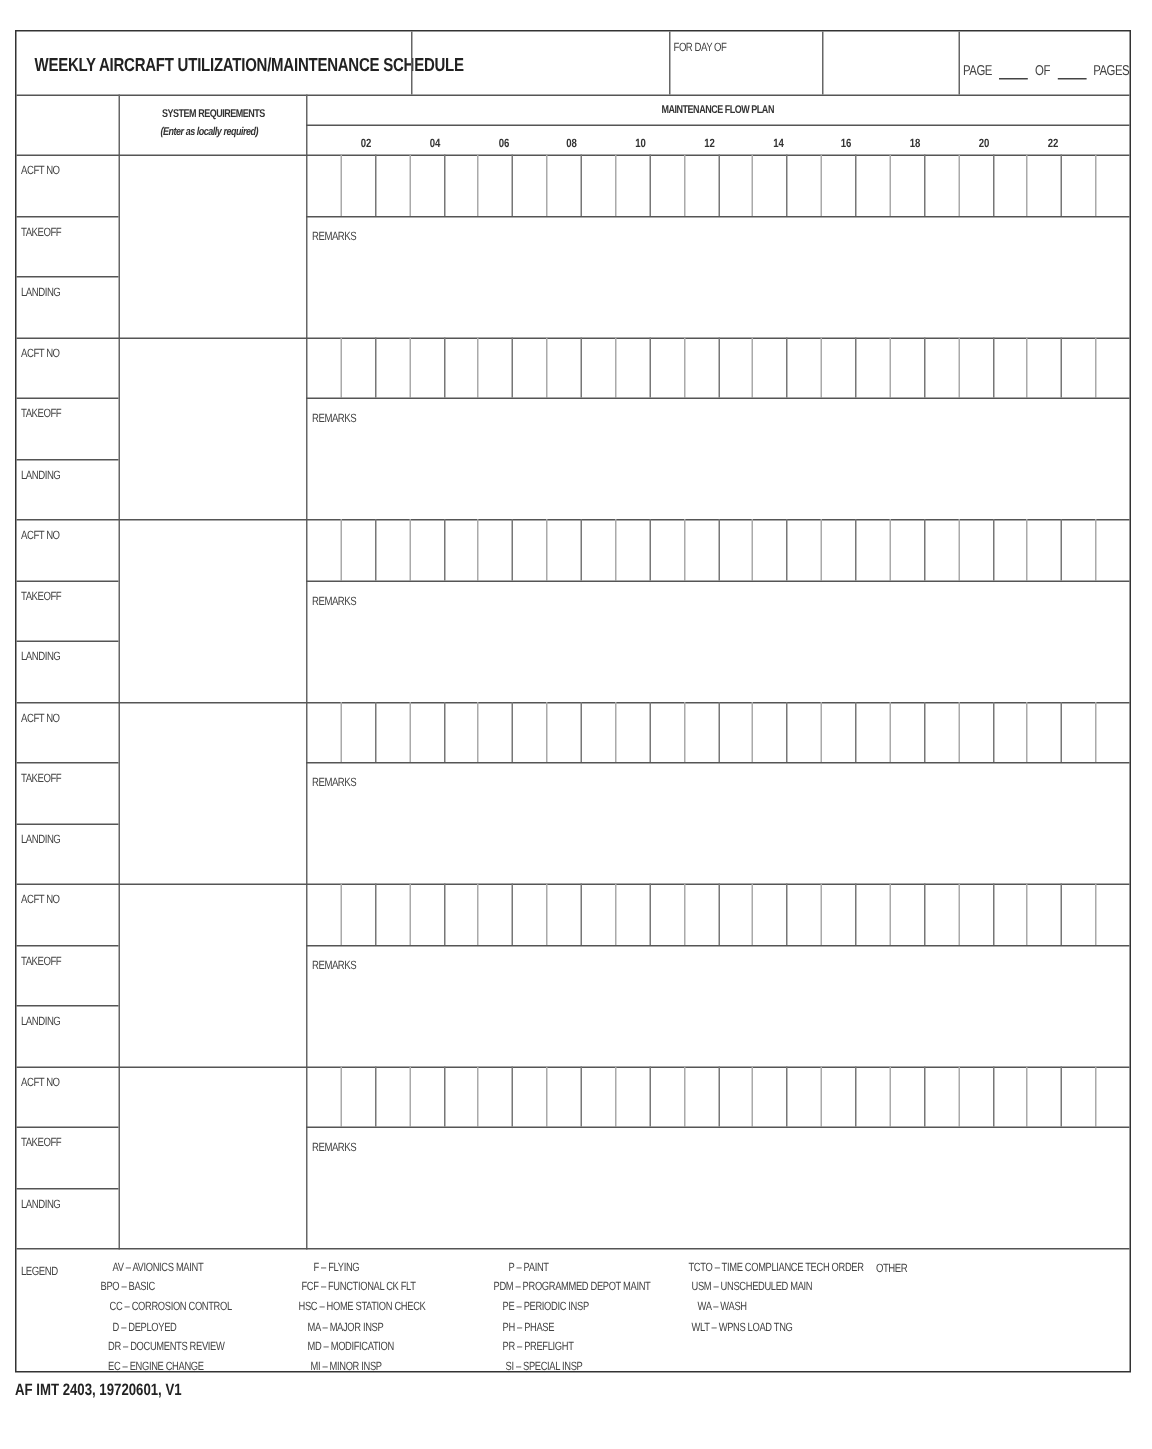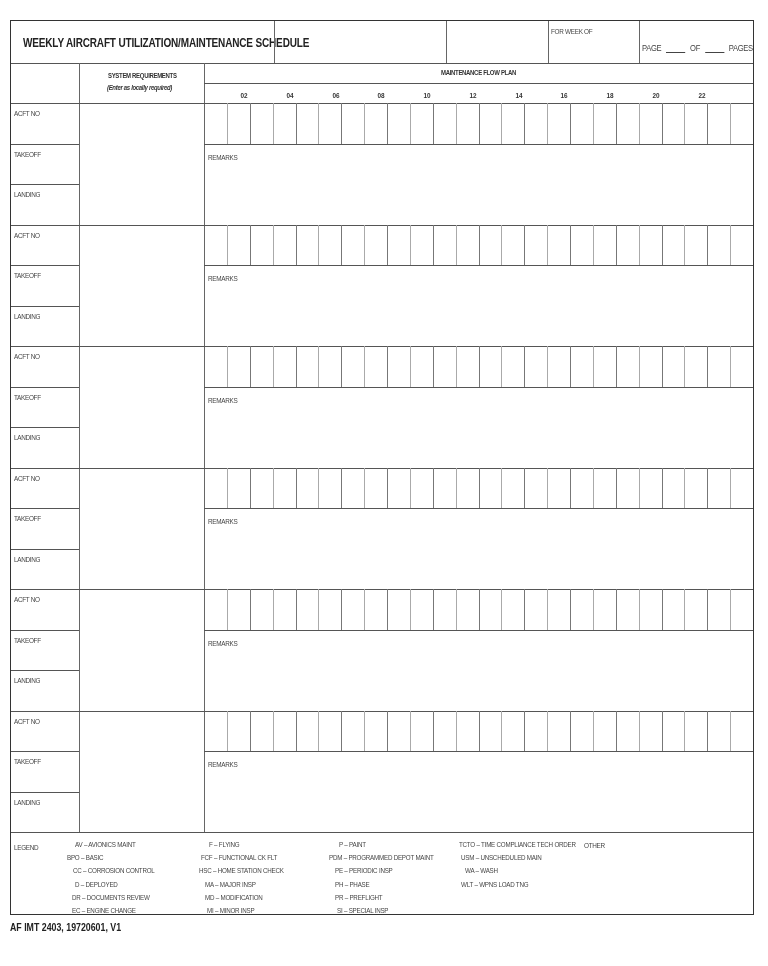--- a/index.html
+++ b/index.html
@@ -24,24 +24,24 @@
   .cell { position: absolute; }
 </style>
 </head>
 <body>
 
 <div class="form">
 
   <div class="title">WEEKLY AIRCRAFT UTILIZATION/MAINTENANCE SCHEDULE</div>
   <div class="vline" style="left:263px; top:0; height:42px;"></div>
   <div class="vline" style="left:435px; top:0; height:42px;"></div>
+  <div class="cell" style="left:436px; top:0; width:101px; height:42px;">
+    <div class="lbl" style="left:2px; top:6px;">FOR DAY OF</div>
+  </div>
   <div class="vline" style="left:537px; top:0; height:42px;"></div>
-  <div class="cell" style="left:538px; top:0; width:90px; height:42px;">
-    <div class="lbl" style="left:2px; top:6px;">FOR WEEK OF</div>
-  </div>
   <div class="vline" style="left:628px; top:0; height:42px;"></div>
   <div class="lbl" style="left:631px; top:21px; font-size:9.5px;">
     <span>PAGE</span><span class="pageline"></span><span>OF</span><span class="pageline"></span><span>PAGES</span>
   </div>
   <div class="hline" style="left:0; top:42px; width:742px;"></div>
 
   <div class="vline" style="left:68px; top:42px; height:770px;"></div>
   <div class="vline" style="left:193px; top:42px; height:770px;"></div>
   <div class="lbl hdr-bold" style="left:97px; top:50px;">SYSTEM REQUIREMENTS</div>
   <div class="lbl hdr-bold" style="left:96px; top:62px; font-style:italic;">(Enter as locally required)</div>

